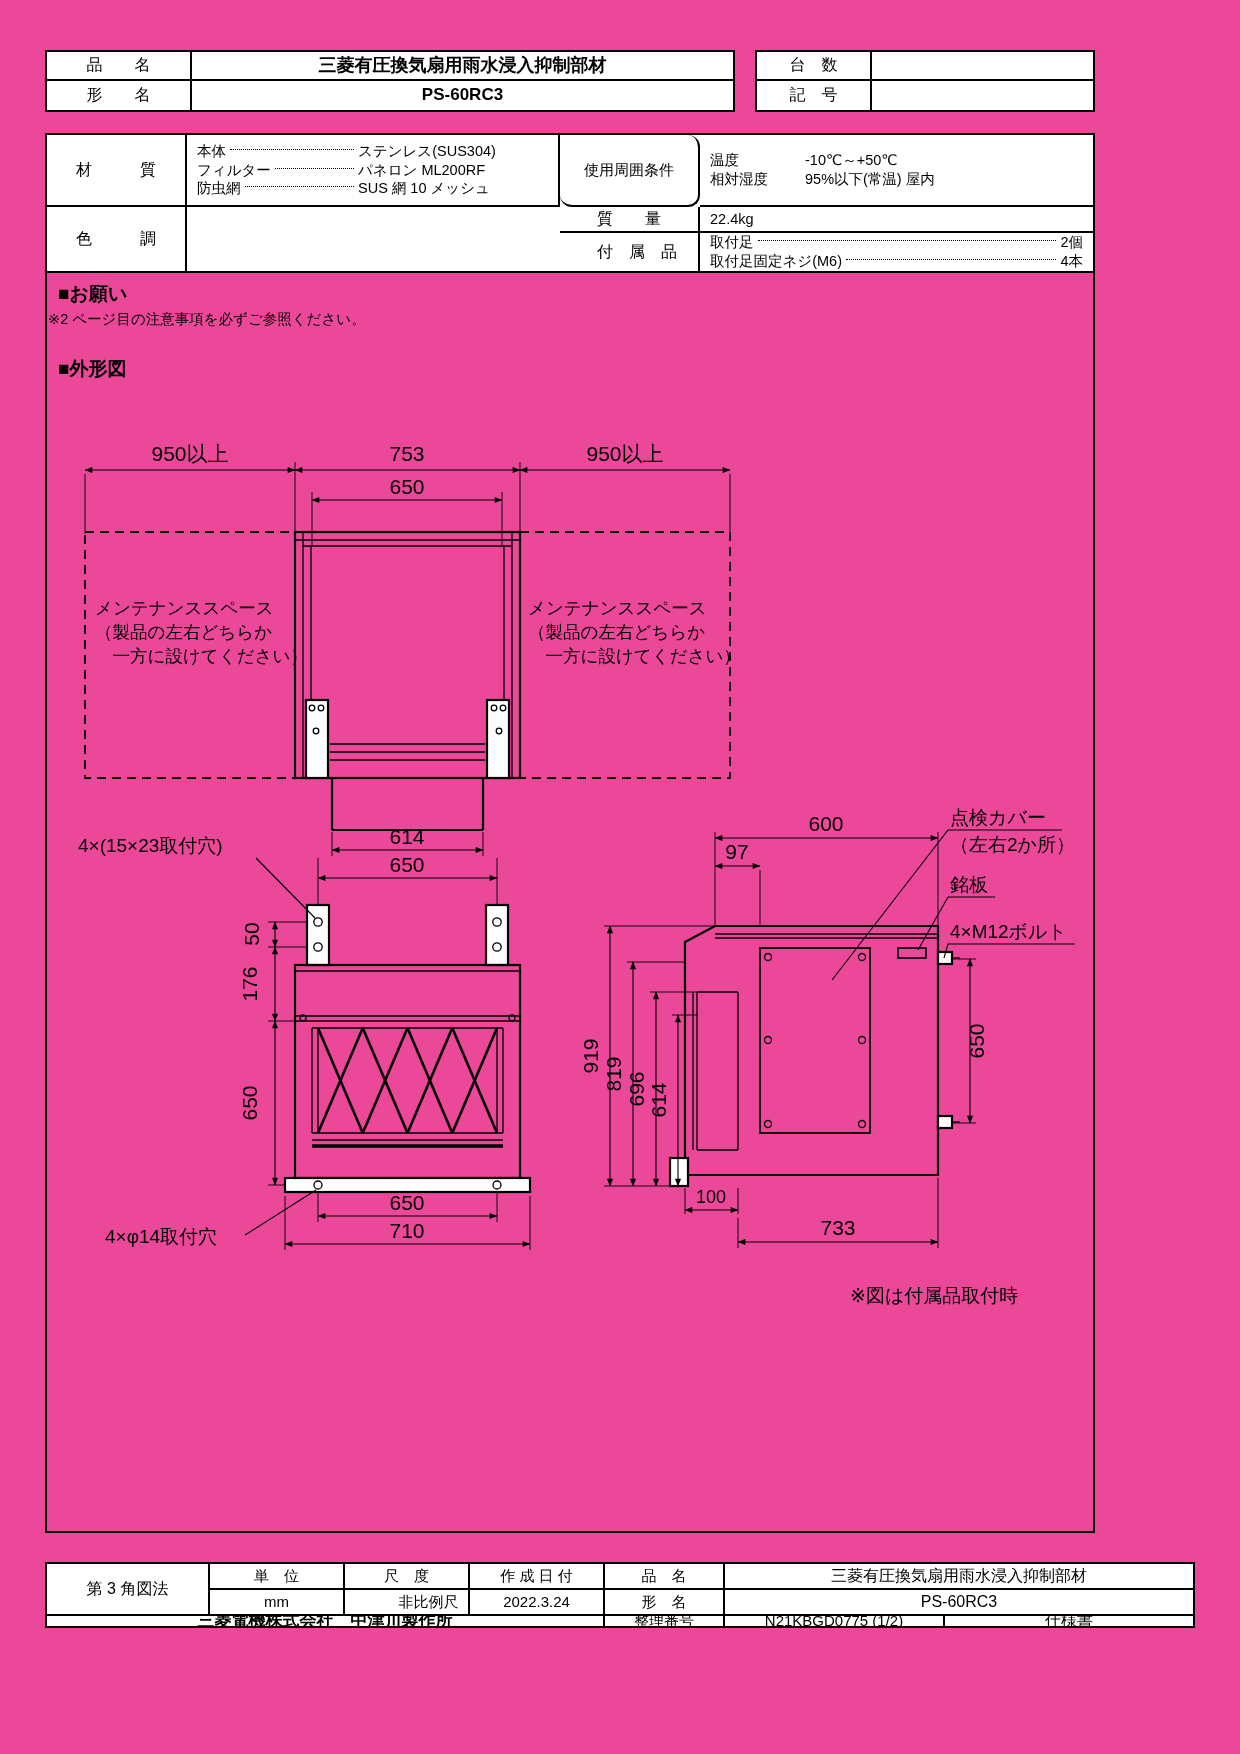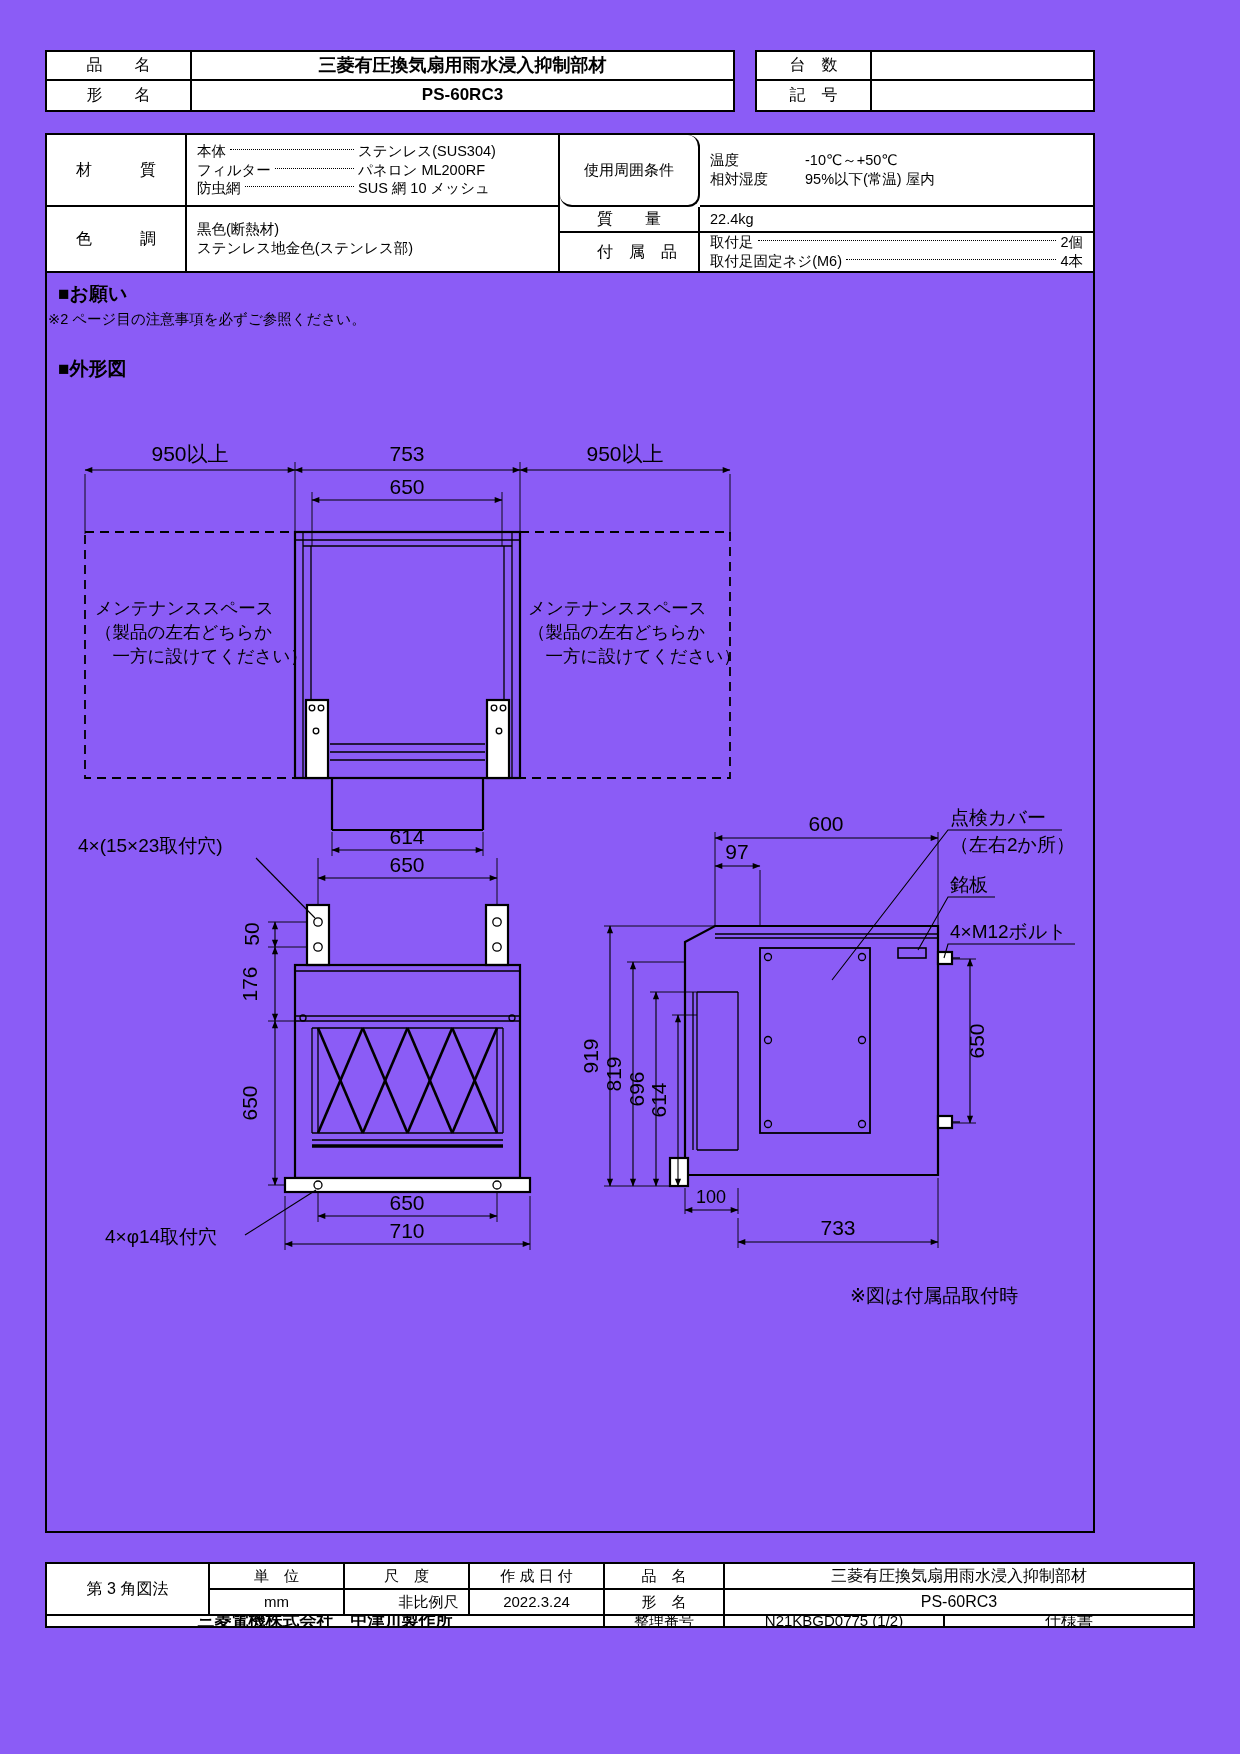--- a/index.html
+++ b/index.html
@@ -1,16 +1,16 @@
 <!DOCTYPE html>
 <html><head>
 <meta charset="utf-8">
 <style>
   html,body{margin:0;padding:0;background:#fff;}
-  #page{position:relative;width:1240px;height:1754px;background:#8b5cf6;
+  #page{position:relative;width:1240px;height:1754px;background:#ec4899;
         font-family:"Liberation Sans","DejaVu Sans",sans-serif;color:#000;}
   .tbl{position:absolute;display:grid;border:2px solid #000;background:#fff;box-sizing:border-box;}
   .cell{border-right:2px solid #000;border-bottom:2px solid #000;display:flex;
         align-items:center;justify-content:center;box-sizing:border-box;
         font-size:15px;line-height:1.3;overflow:hidden;}
   .br0{border-right:none;} .bb0{border-bottom:none;}
   .left{justify-content:flex-start;}
   .colcell{flex-direction:column;align-items:stretch;justify-content:center;}
   .bold{font-weight:bold;}
   .fs18{font-size:18px;} .fs17{font-size:17px;} .fs16{font-size:16px;} .fs14{font-size:14.5px;}
@@ -84,24 +84,20 @@
       <div class="kv">
         <span class="k">温度</span>
         <span>-10℃～+50℃</span>
       </div>
       <div class="kv">
         <span class="k">相対湿度</span>
         <span>95%以下(常温) 屋内</span>
       </div>
     </div>
     <div class="cell bb0 fs16" style="grid-column:1;grid-row:2/4;">色　　　調</div>
-    <div class="cell bb0 colcell pad fs14" style="grid-column:2;grid-row:2/4;">
-      <div>黒色(断熱材)</div>
-      <div>ステンレス地金色(ステンレス部)</div>
-    </div>
     <div class="cell fs16" style="grid-column:3;grid-row:2;">質　　量</div>
     <div class="cell br0 left pad fs14" style="grid-column:4;grid-row:2;">22.4kg</div>
     <div class="cell bb0 fs16" style="grid-column:3;grid-row:3;padding-left:16px;">付　属　品</div>
     <div class="cell br0 bb0 colcell pad fs14" style="grid-column:4;grid-row:3;">
       <div class="lrow">
         <span>取付足</span>
         <span class="lfill"></span>
         <span>2個</span>
       </div>
       <div class="lrow">

